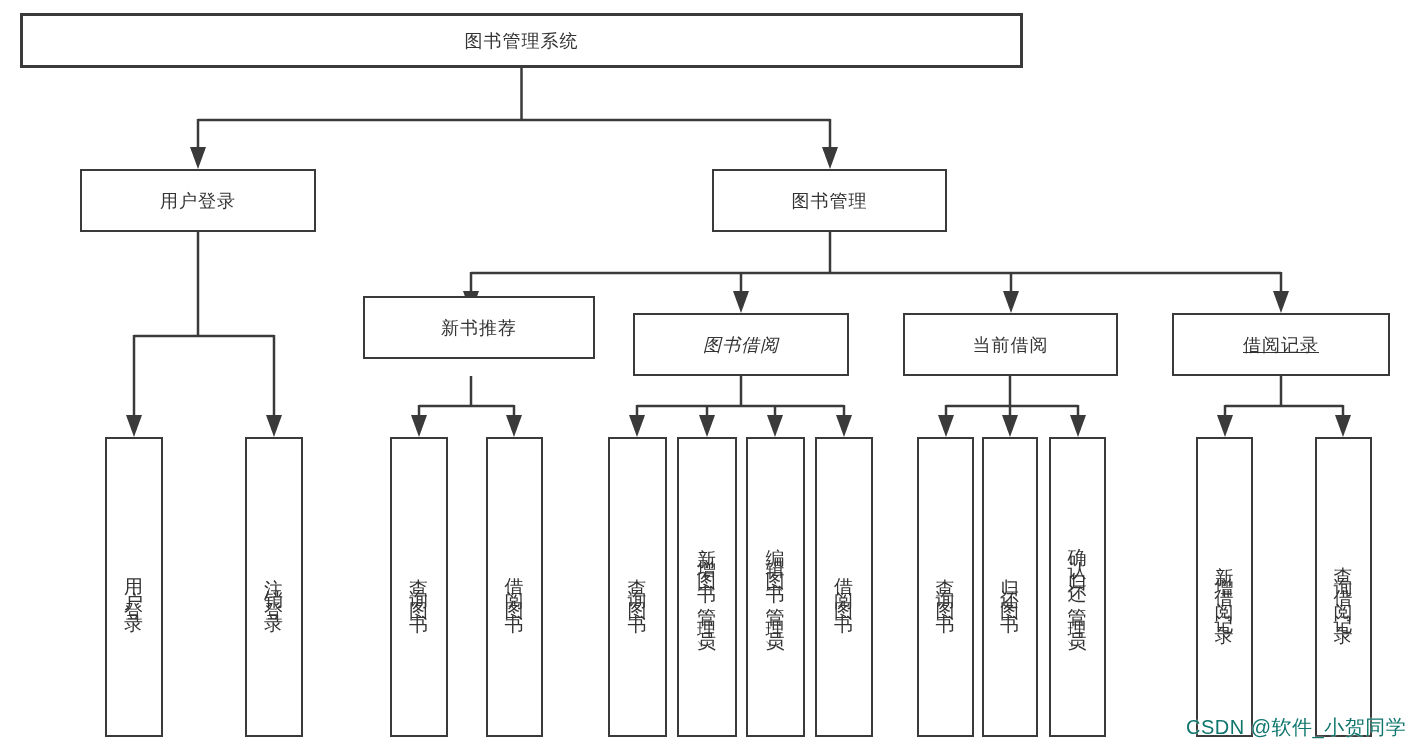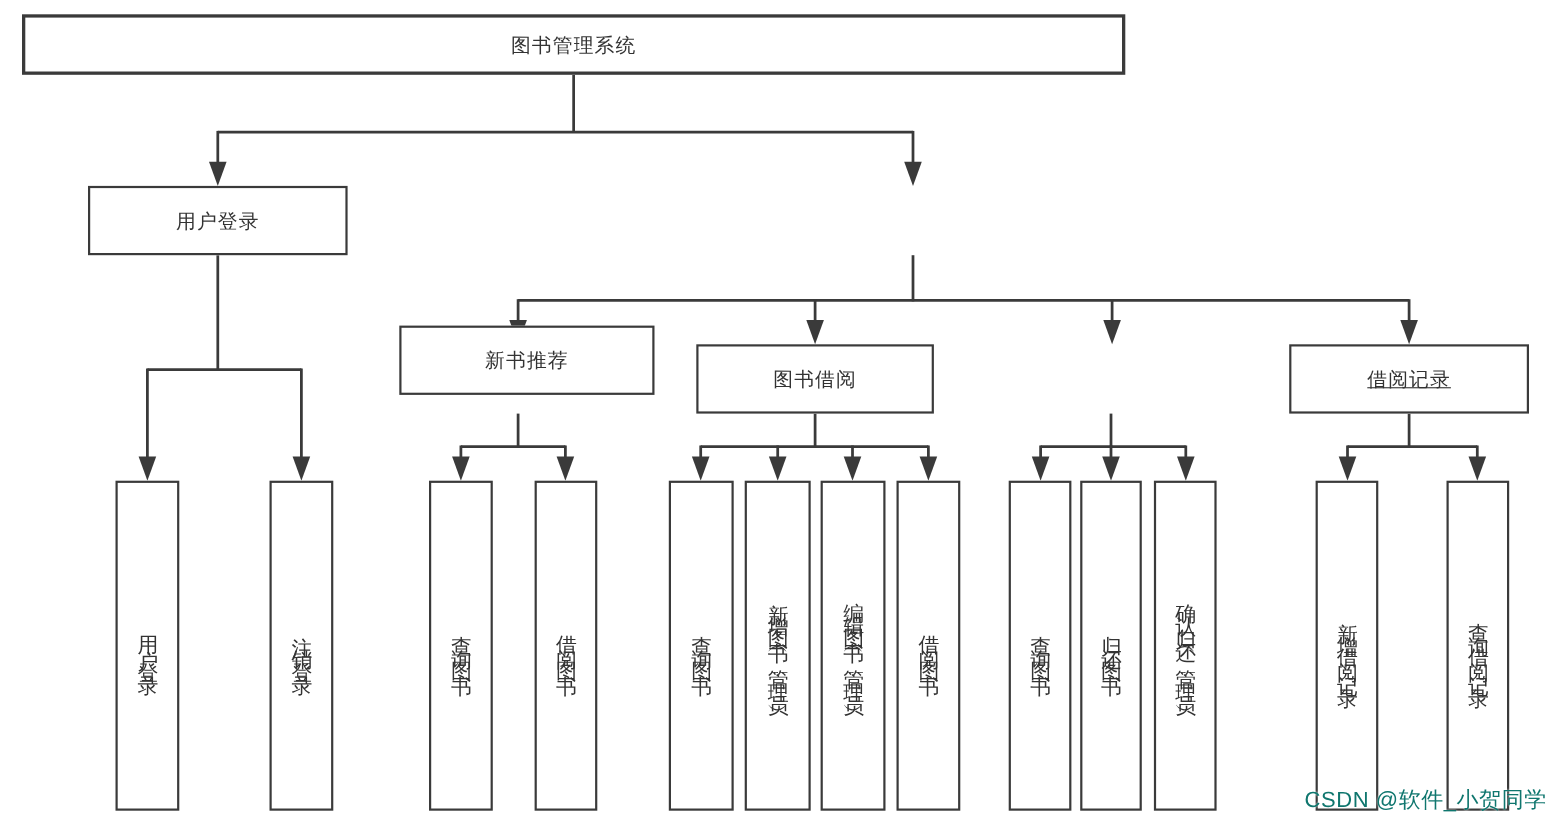--- a/index.html
+++ b/index.html
@@ -121,26 +121,32 @@
     </g>
   </svg>
 
   <div class="node" style="left:20px;top:13px;width:1003px;height:55px;border-width:3px;">
     <span class="h-label">图书管理系统</span>
   </div>
 
   <div class="node" style="left:80px;top:169px;width:236px;height:63px;">
     <span class="h-label">用户登录</span>
   </div>
+  <div class="node" style="left:712px;top:169px;width:235px;height:63px;">
+    <span class="h-label">图书管理</span>
+  </div>
 
   <div class="node" style="left:363px;top:296px;width:232px;height:63px;">
     <span class="h-label">新书推荐</span>
   </div>
-  <div class="node" style="left:633px;top:313px;width:216px;height:63px;">
+  <div class="node" style="left:633px;top:313px;width:216px;height:63px;font-style:italic;">
     <span class="h-label">图书借阅</span>
+  </div>
+  <div class="node" style="left:903px;top:313px;width:215px;height:63px;">
+    <span class="h-label">当前借阅</span>
   </div>
   <div class="node" style="left:1172px;top:313px;width:218px;height:63px;text-decoration:underline;">
     <span class="h-label">借阅记录</span>
   </div>
 
   <div class="node leaf" style="left:105px;top:437px;width:58px;height:300px;">
     <span class="v-label">用户登录</span>
   </div>
   <div class="node leaf" style="left:245px;top:437px;width:58px;height:300px;">
     <span class="v-label">注销登录</span>

